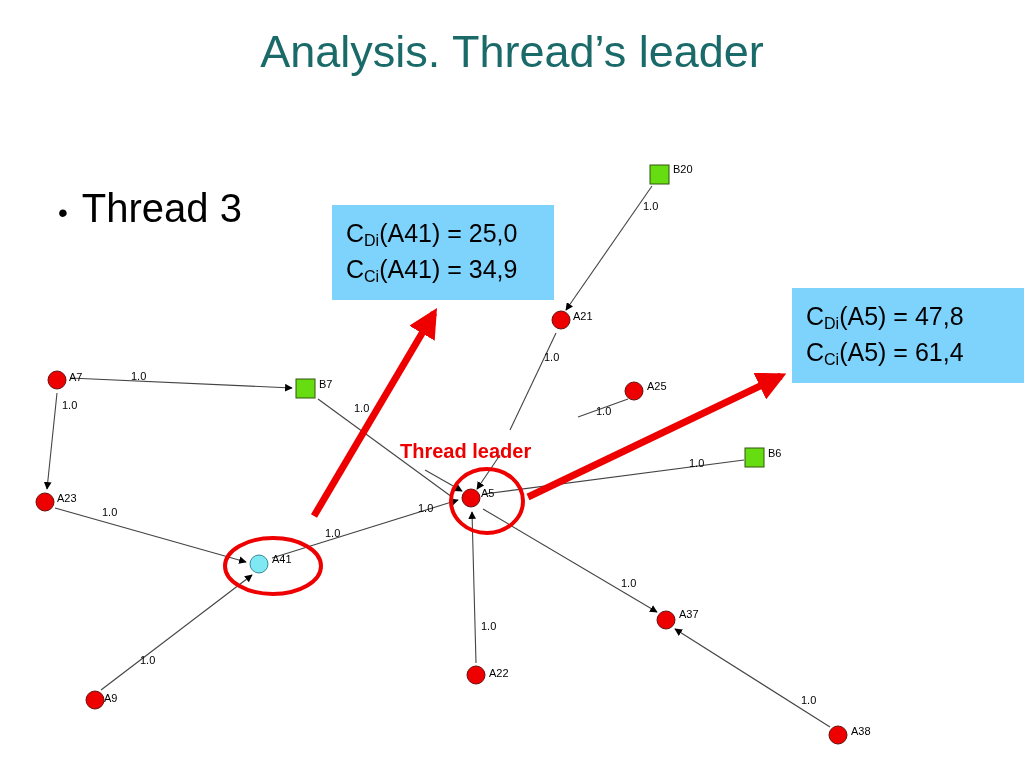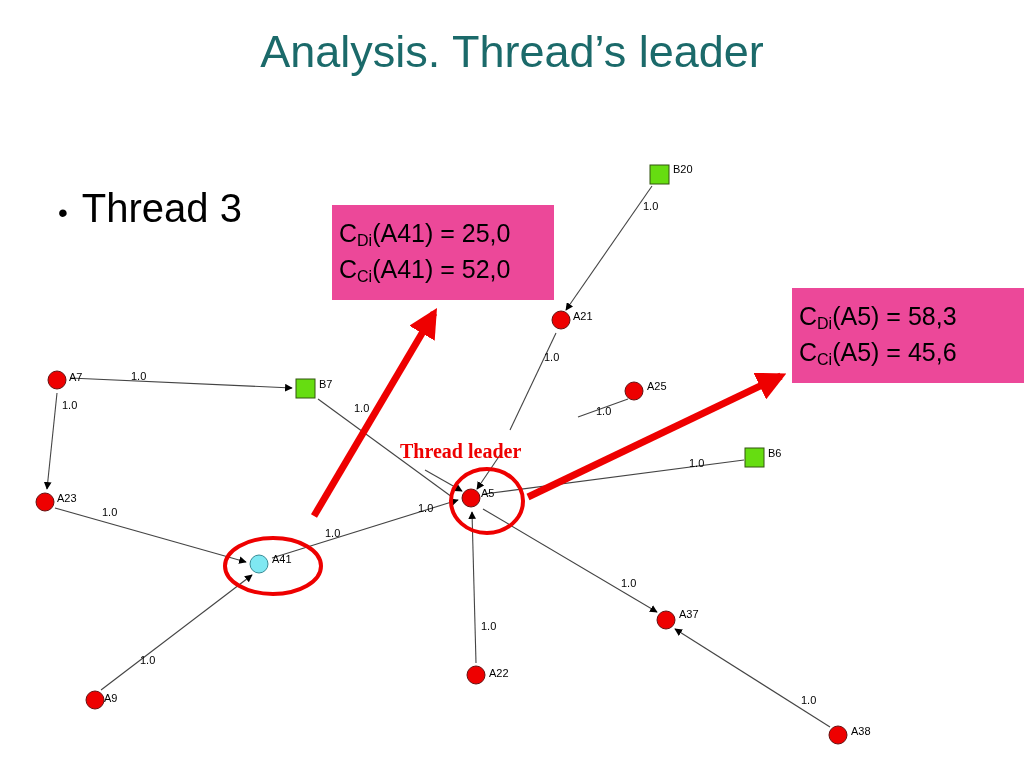--- a/index.html
+++ b/index.html
@@ -40,22 +40,22 @@
     line-height: 1;
     color: #000000;
   }
   #bullet-text {
     font-size: 40px;
     color: #000000;
     font-family: "Liberation Sans", sans-serif;
   }
   .callout {
     position: absolute;
-    background: #ec4899;
-    padding: 10px 14px 12px 7px;
+    background: #7dd3fc;
+    padding: 10px 14px 12px 14px;
     box-sizing: border-box;
     font-family: "Liberation Sans", sans-serif;
   }
   .callout .line {
     font-size: 25px;
     color: #000000;
     white-space: nowrap;
     line-height: 1.45;
   }
   .callout .line sub {
@@ -102,21 +102,21 @@
   .node-square-green {
     fill: #66dd11;
     stroke: #335511;
     stroke-width: 1;
   }
   .annot-text {
     position: absolute;
     color: #ee0000;
     font-weight: bold;
     font-size: 20px;
-    font-family: Liberation Serif, serif;
+    font-family: Liberation Sans, sans-serif;
     white-space: nowrap;
   }
   #annot-leader   { left: 400px; top: 440px; }
   #annot-beginner { left: 168px; top: 493px; }
   .red-marker { stroke: #ee0000; fill: none; }
 </style>
 </head>
 <body>
 
 <div id="slide">
@@ -212,26 +212,26 @@
     <path d="M 528 497 L 781 376" stroke="#ee0000" stroke-width="7" fill="none" marker-end="url(#bigarrow)"></path>
   </svg>
 
   <div class="annot-text" id="annot-leader">Thread leader</div>
 
   <div class="callout" id="callout-a41">
     <div class="line">
       <span>C</span><sub>Di</sub><span>(A41) = 25,0</span>
     </div>
     <div class="line">
-      <span>C</span><sub>Ci</sub><span>(A41) = 52,0</span>
+      <span>C</span><sub>Ci</sub><span>(A41) = 34,9</span>
     </div>
   </div>
 
   <div class="callout" id="callout-a5">
     <div class="line">
-      <span>C</span><sub>Di</sub><span>(A5) = 58,3</span>
-    </div>
-    <div class="line">
-      <span>C</span><sub>Ci</sub><span>(A5) = 45,6</span>
+      <span>C</span><sub>Di</sub><span>(A5) = 47,8</span>
+    </div>
+    <div class="line">
+      <span>C</span><sub>Ci</sub><span>(A5) = 61,4</span>
     </div>
   </div>
 
 </div>
 
 </body></html>

